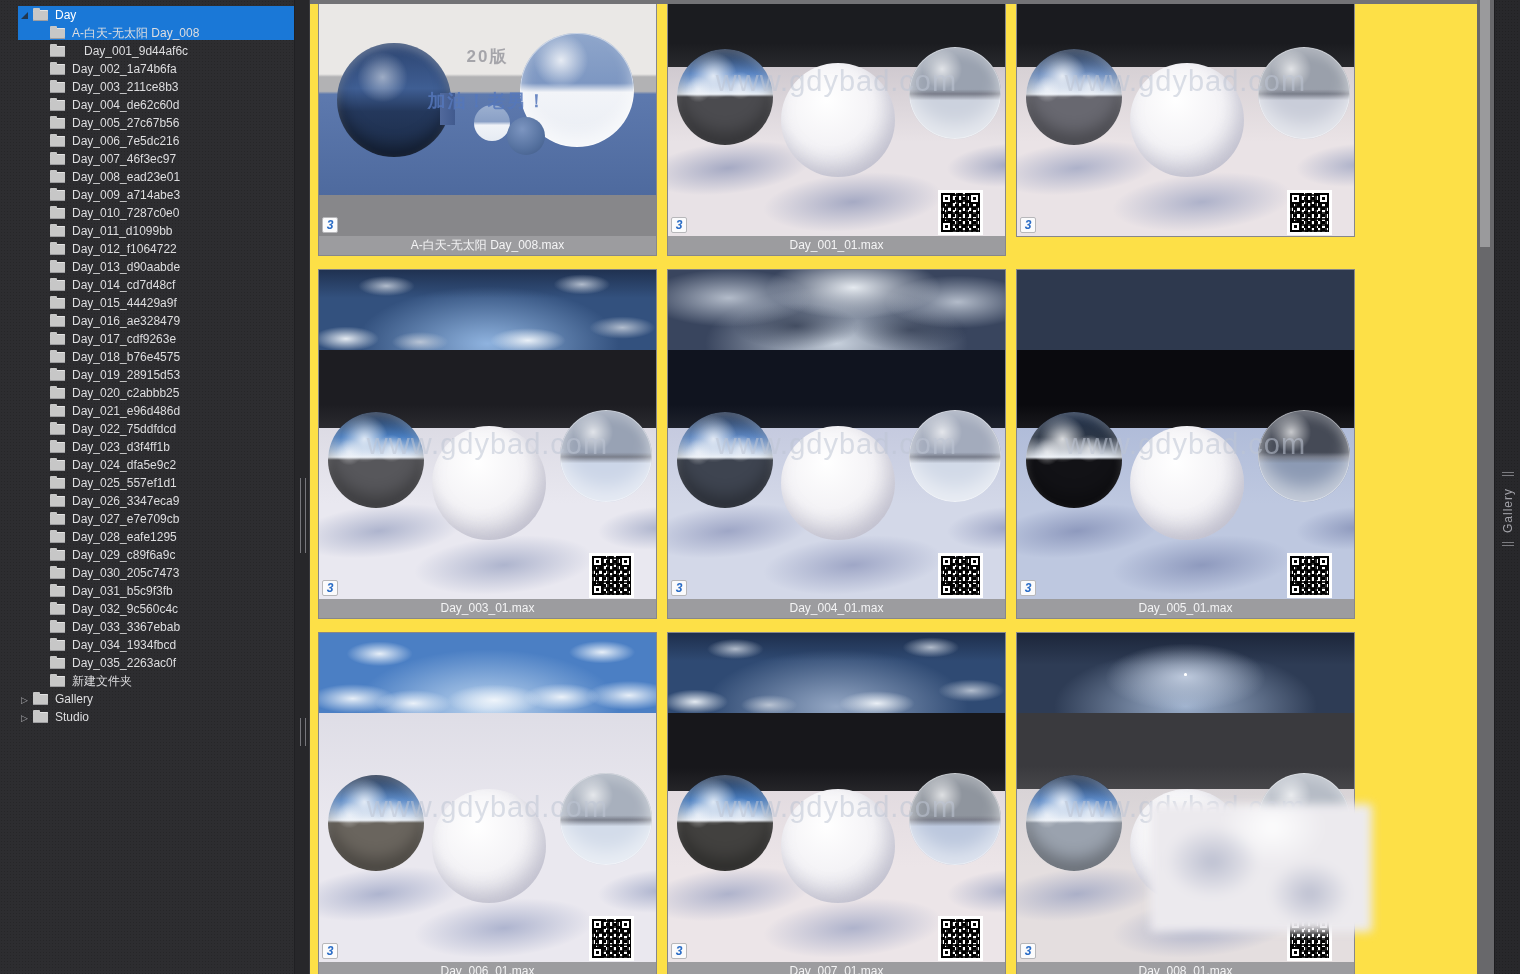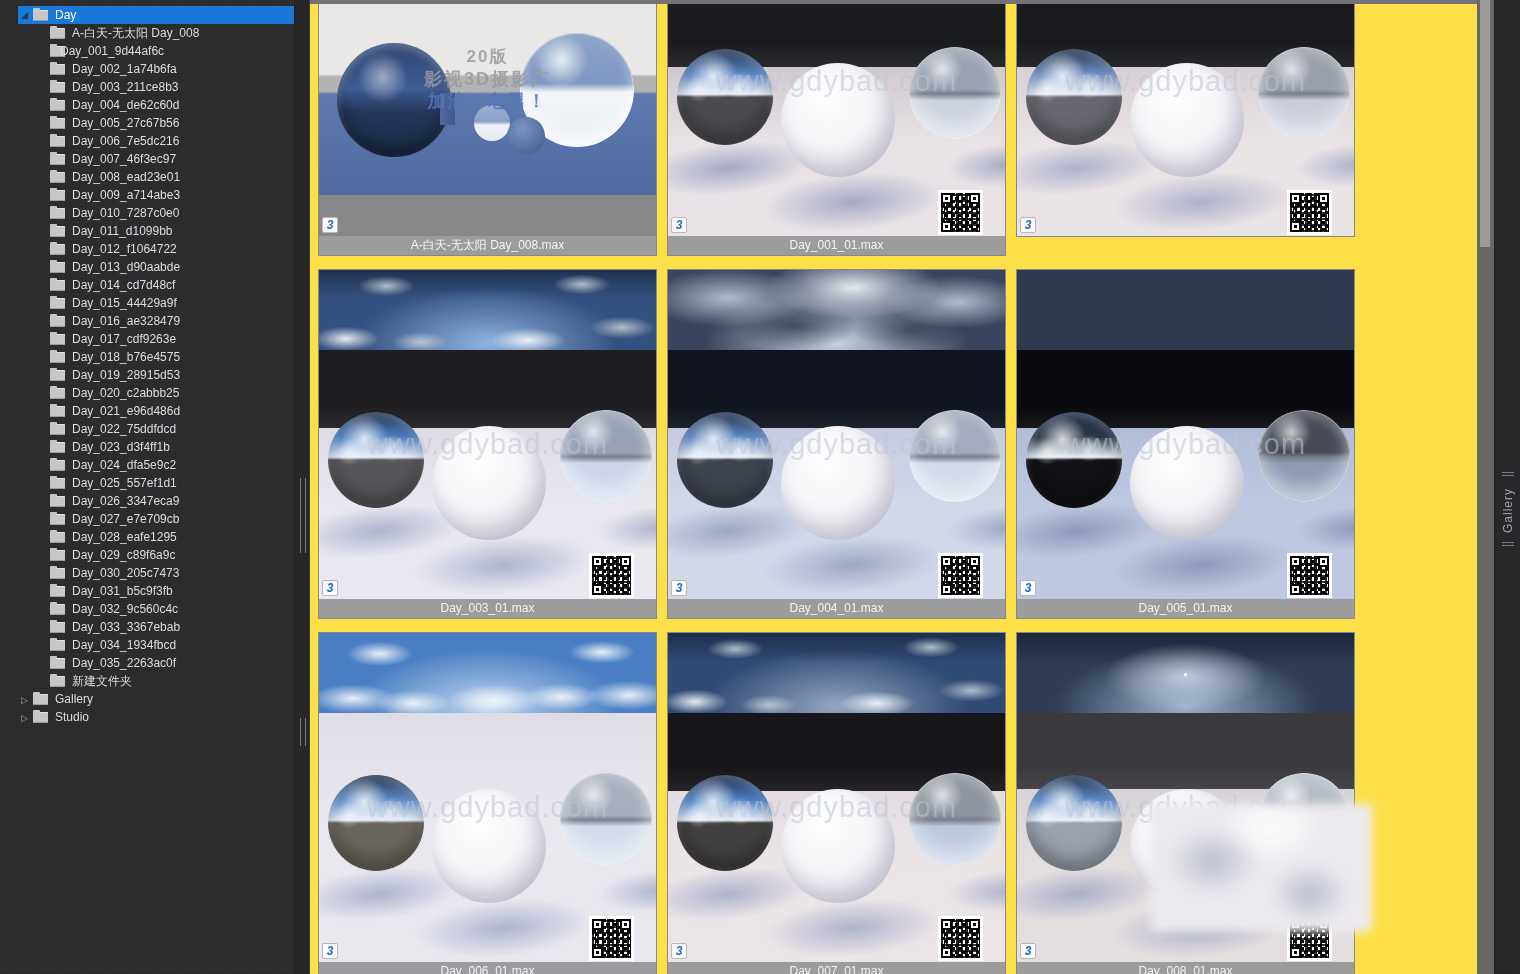--- a/index.html
+++ b/index.html
@@ -2,21 +2,21 @@
 <html><head>
 <meta charset="utf-8">
 <style>
   html,body{margin:0;padding:0;background:#1e1e20;}
   *{box-sizing:border-box;font-family:"Liberation Sans","DejaVu Sans",sans-serif;}
   .app{position:relative;width:1520px;height:974px;overflow:hidden;background:#737376;}
 
   
   .tree-panel{position:absolute;left:0;top:0;width:294px;height:974px;background-color:#2d2d30;
     background-image:radial-gradient(rgba(0,0,0,.16) 1px,transparent 1px);background-size:3px 3px;overflow:hidden;}
-  .trow{position:absolute;left:18px;width:276px;height:18px;display:flex;align-items:center;color:#dedee0;font-size:12px;cursor:default;white-space:nowrap;}
+  .trow{position:absolute;left:18px;width:276px;height:34px;display:flex;align-items:center;color:#dedee0;font-size:12px;cursor:default;white-space:nowrap;}
   .trow.sel{background:#1a78d7;color:#ffffff;}
   .expander{position:absolute;left:3px;top:5px;width:10px;height:10px;}
   .expander.expanded{width:0;height:0;border-left:7px solid transparent;border-bottom:7px solid #22384f;margin-top:1px;}
   .trow:not(.sel) .expander.expanded{border-bottom-color:#c9c9cc;}
   .expander.collapsed{color:#a8a8ac;font-size:9px;line-height:10px;}
   .ficon{position:absolute;top:4px;width:15px;height:11px;background:#c7c7c7;border-radius:1px;box-shadow:inset 0 -1px 0 #9d9da0,inset 0 1px 0 #e4e4e4;}
   .ficon::before{content:"";position:absolute;left:0;top:-2px;width:7px;height:3px;background:#c7c7c7;border-radius:1px 1px 0 0;}
   .tlabel{position:absolute;top:2px;line-height:15px;}
 
   
@@ -61,21 +61,21 @@
         <span class="expander expanded"></span>
         <span class="ficon" style="left: 15px;"></span>
         <span class="tlabel" style="left: 37px;">Day</span>
       </div>
       <div class="trow" style="top: 24px;">
         <span class="ficon" style="left: 32px;"></span>
         <span class="tlabel" style="left: 54px;">A-白天-无太阳 Day_008</span>
       </div>
       <div class="trow" style="top: 42px;">
         <span class="ficon" style="left: 32px;"></span>
-        <span class="tlabel" style="left: 42px;">Day_001_9d44af6c</span>
+        <span class="tlabel" style="left: 66px;">Day_001_9d44af6c</span>
       </div>
       <div class="trow" style="top: 60px;">
         <span class="ficon" style="left: 32px;"></span>
         <span class="tlabel" style="left: 54px;">Day_002_1a74b6fa</span>
       </div>
       <div class="trow" style="top: 78px;">
         <span class="ficon" style="left: 32px;"></span>
         <span class="tlabel" style="left: 54px;">Day_003_211ce8b3</span>
       </div>
       <div class="trow" style="top: 96px;">
@@ -230,21 +230,20 @@
   <main class="gallery" id="gallery">
       <div class="card" style="left: 8px; top: -98px;">
         <div class="thumb">
           <div class="img" style="top: 0px; height: 288px; background: linear-gradient(rgb(234, 232, 230) 0%, rgb(234, 232, 230) 58%, rgb(178, 178, 180) 59%, rgb(178, 178, 180) 64%, rgb(93, 121, 174) 65%, rgb(78, 106, 158) 100%);">
             <div class="sphere" style="left: 18px; top: 136px; width: 114px; height: 114px; background-image: radial-gradient(circle at 40% 30%, rgba(255, 255, 255, 0.5) 0%, rgba(255, 255, 255, 0) 24%), linear-gradient(rgb(44, 68, 112) 0%, rgb(63, 94, 147) 40%, rgb(36, 56, 92) 60%, rgb(28, 44, 72) 100%); box-shadow: rgba(0, 0, 0, 0.4) 0px -10px 16px inset, rgba(255, 255, 255, 0.3) 0px 4px 8px inset;"></div>
             <div class="sphere" style="left: 201px; top: 126px; width: 114px; height: 114px; background-image: radial-gradient(circle at 36% 24%, rgba(255, 255, 255, 0.8) 0%, rgba(255, 255, 255, 0) 24%), linear-gradient(rgb(143, 166, 203) 0%, rgb(125, 151, 194) 44%, rgb(242, 244, 248) 52%, rgb(233, 237, 244) 100%); box-shadow: rgba(255, 255, 255, 0.5) 0px 0px 0px 1px inset, rgba(255, 255, 255, 0.6) 0px -12px 16px inset;"></div>
             <div class="sphere" style="left: 155px; top: 198px; width: 36px; height: 36px; background: linear-gradient(rgb(156, 176, 208) 0%, rgb(138, 160, 198) 46%, rgb(240, 243, 248) 56%, rgb(230, 235, 243) 100%);"></div>
             <div class="sphere" style="left: 188px; top: 210px; width: 38px; height: 38px; background: radial-gradient(circle at 40% 32%, rgb(124, 149, 192) 0%, rgb(85, 113, 159) 60%, rgb(62, 88, 132) 100%);"></div>
             <div class="layer" style="left: 121px; top: 186px; width: 15px; height: 32px; background: linear-gradient(90deg, rgb(81, 105, 156), rgb(65, 90, 142));"></div>
             <div class="promo-text" style="top: 138px; font-size: 17px; font-weight: bold; color: rgb(154, 154, 160); opacity: 0.85; letter-spacing: 2px;">20版</div>
-            <div class="promo-text" style="top: 160px; font-size: 18px; font-weight: bold; color: rgb(154, 154, 160); opacity: 0.85; letter-spacing: 2px;">影视3D摄影广</div>
             <div class="promo-text" style="top: 182px; font-size: 18px; font-weight: bold; color: rgb(85, 119, 187); opacity: 0.85; letter-spacing: 2px;">加油！老男！</div>
           </div>
           <div class="badge">3</div>
         </div>
         <div class="caption">A-白天-无太阳 Day_008.max</div>
       </div>
       <div class="card" style="left: 357px; top: -98px;">
         <div class="thumb">
           <div class="img" style="top: 0px; height: 329px;">
             <div class="layer" style="top: 158px; height: 171px; background: linear-gradient(rgb(207, 201, 207) 0%, rgb(232, 226, 230) 45%, rgb(232, 226, 230) 100%);"></div>

